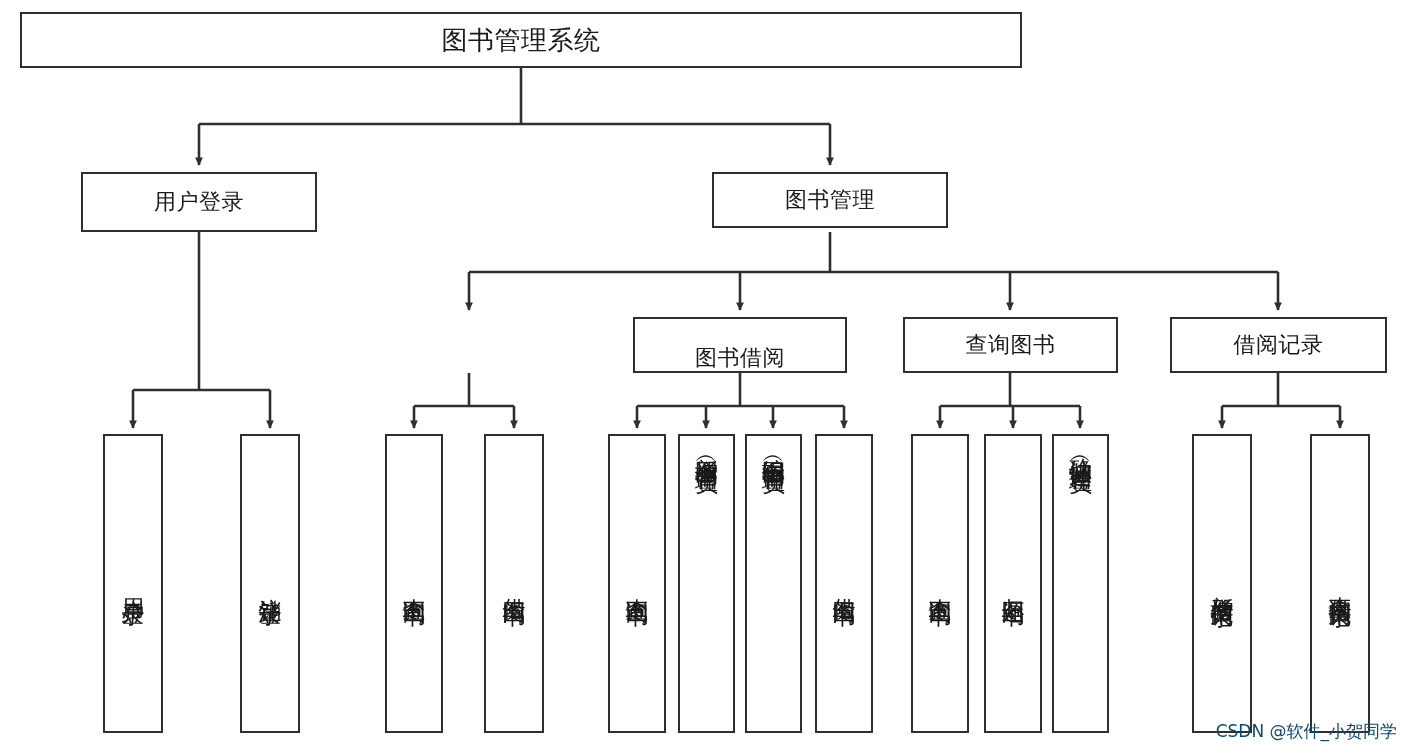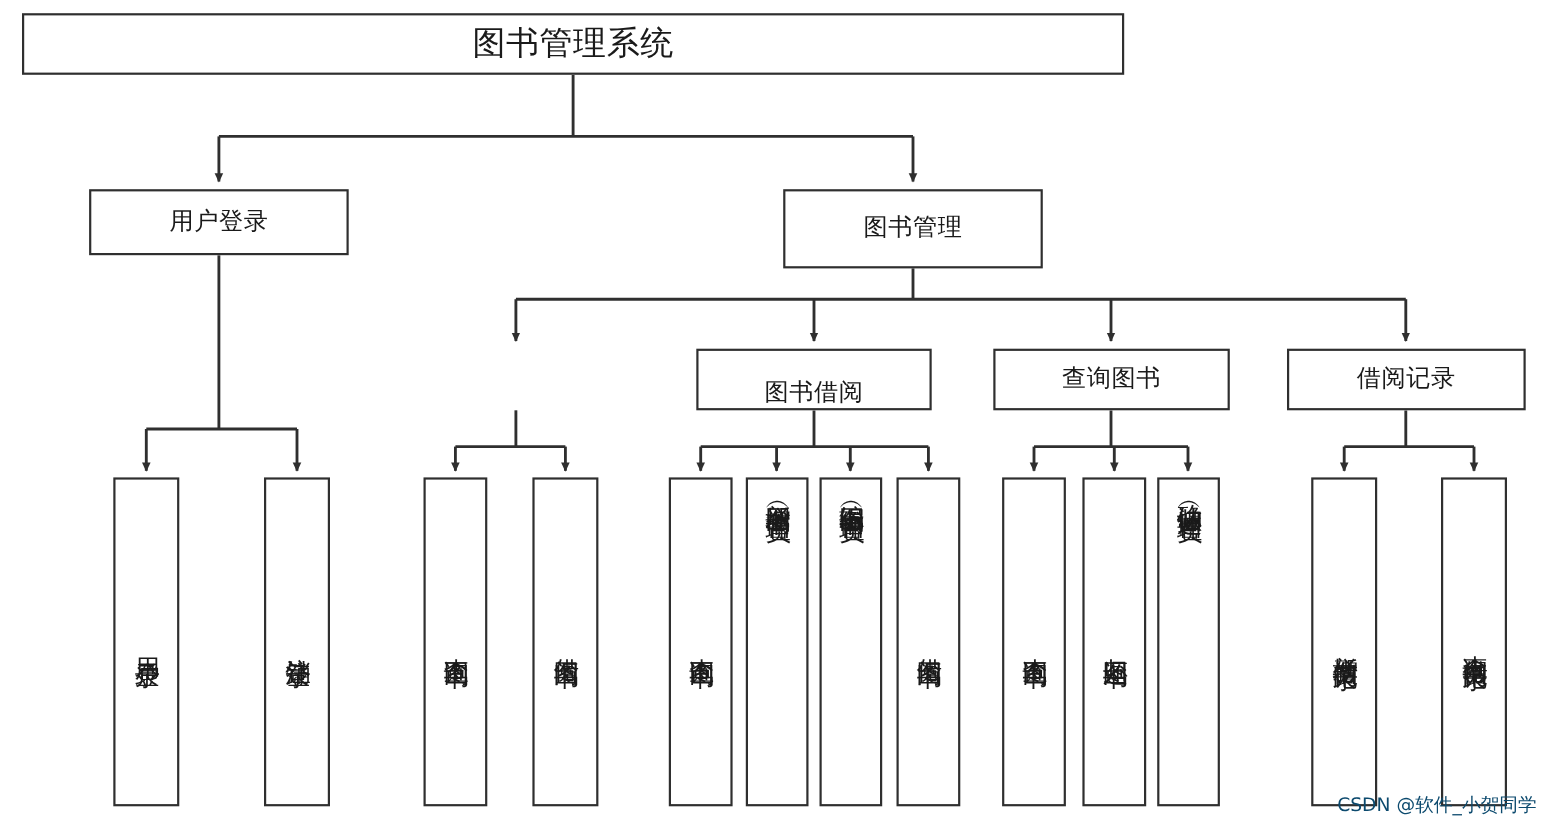--- a/index.html
+++ b/index.html
@@ -41,21 +41,21 @@
     text-align: center;
     line-height: 1.18;
     white-space: nowrap;
   }
   
   .node.horiz .node-label {
     font-size: 22px;
     letter-spacing: 0.5px;
   }
   .node.root .node-label {
-    font-size: 30px;
+    font-size: 26px;
   }
   
   .node.leaf {
     align-items: flex-start;
     justify-content: center;
     padding-top: 0;
   }
   .node.leaf .node-label {
     writing-mode: vertical-rl;
     text-orientation: upright;
@@ -144,21 +144,21 @@
     </g>
   </svg>
 
   <div class="node horiz root" id="node-root" style="left: 20px; top: 12px; width: 1002px; height: 56px;">
     <span class="node-label">图书管理系统</span>
   </div>
 
   <div class="node horiz" id="node-l2-0" style="left: 81px; top: 172px; width: 236px; height: 60px;">
     <span class="node-label">用户登录</span>
   </div>
-  <div class="node horiz" id="node-l2-1" style="left: 712px; top: 172px; width: 236px; height: 72px;">
+  <div class="node horiz" id="node-l2-1" style="left: 712px; top: 172px; width: 236px; height: 56px;">
     <span class="node-label">图书管理</span>
   </div>
 
   <div class="node horiz" id="node-l3-1" style="left: 633px; top: 317px; width: 214px; height: 56px; align-items: flex-end;">
     <span class="node-label">图书借阅</span>
   </div>
   <div class="node horiz" id="node-l3-2" style="left: 903px; top: 317px; width: 215px; height: 56px;">
     <span class="node-label">查询图书</span>
   </div>
   <div class="node horiz" id="node-l3-3" style="left: 1170px; top: 317px; width: 217px; height: 56px;">

